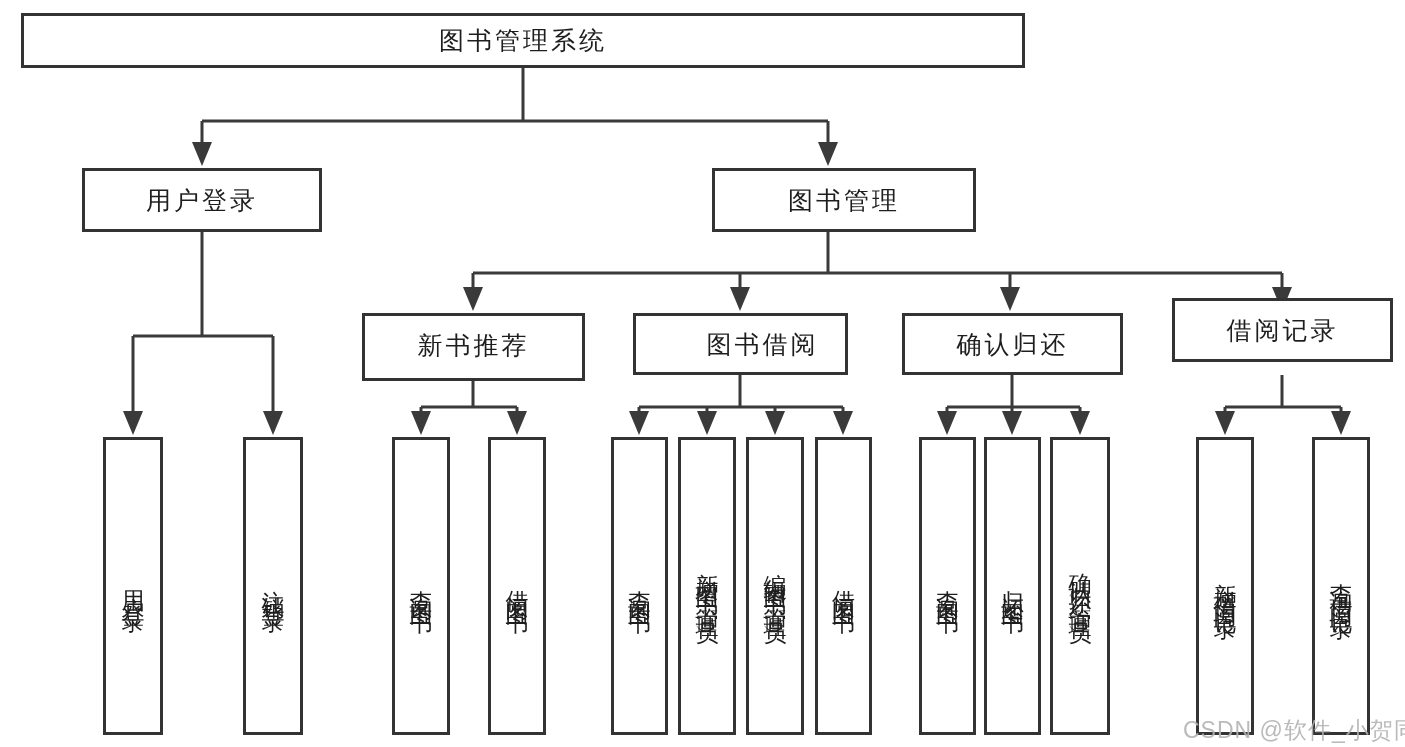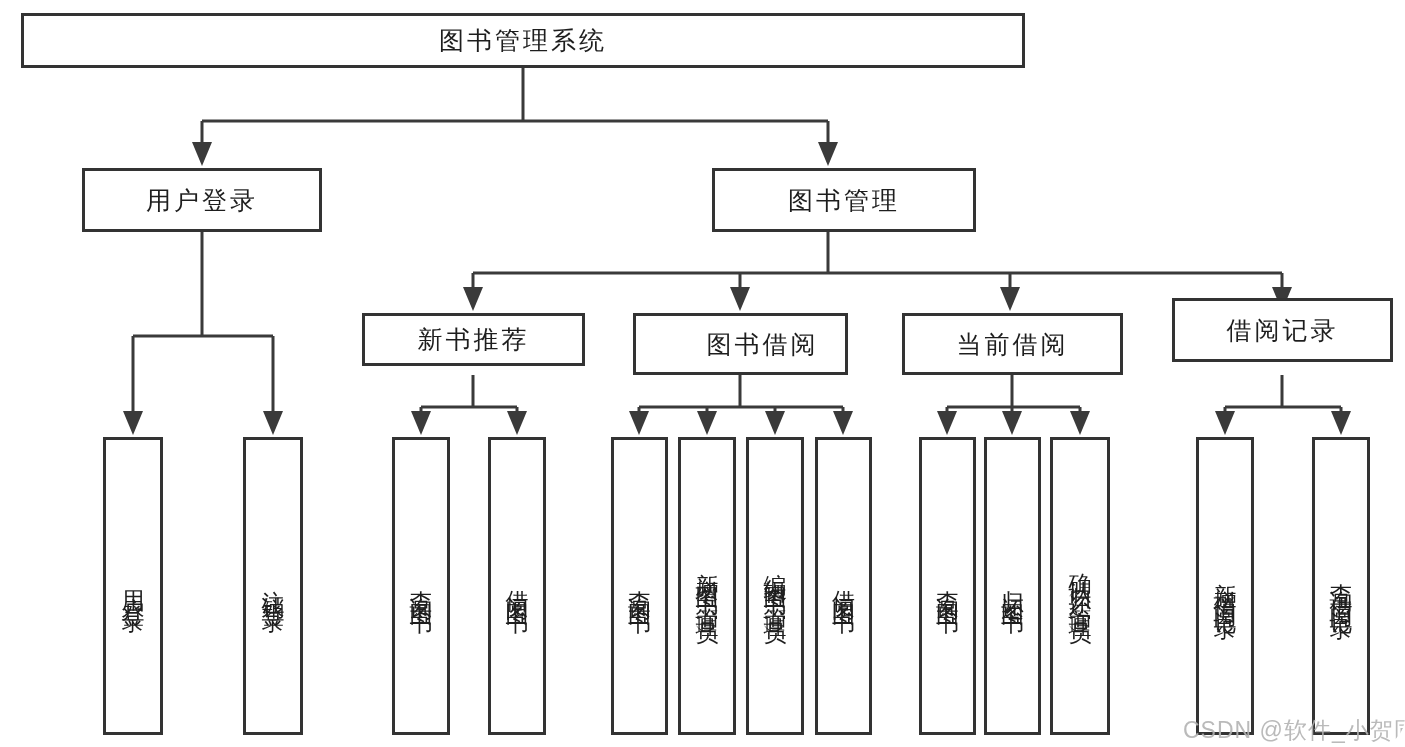--- a/index.html
+++ b/index.html
@@ -8,21 +8,20 @@
     padding: 0;
     background: #ffffff;
     font-family: "Liberation Sans", "DejaVu Sans", sans-serif;
   }
   .canvas {
     position: relative;
     width: 1405px;
     height: 747px;
     background: #ffffff;
     overflow: hidden;
-    border-radius: 30px;
   }
   .connector-layer {
     position: absolute;
     left: 0;
     top: 0;
     width: 1405px;
     height: 747px;
     pointer-events: none;
   }
   .node {
@@ -45,21 +44,21 @@
     writing-mode: vertical-rl;
     text-orientation: mixed;
     font-size: 23px;
     letter-spacing: 7px;
     line-height: 1;
   }
   
   .root-box        { left: 21px;   top: 13px;  width: 1004px; height: 55px; }
   .l1-user-login   { left: 82px;   top: 168px; width: 240px;  height: 64px; }
   .l1-book-mgmt    { left: 712px;  top: 168px; width: 264px;  height: 64px; }
-  .l2-new-book     { left: 362px;  top: 313px; width: 223px;  height: 53px; }
+  .l2-new-book     { left: 362px;  top: 313px; width: 223px;  height: 68px; font-family: Liberation Mono, monospace; }
   .l2-book-borrow  { left: 633px;  top: 313px; width: 215px;  height: 62px; padding-left: 44px; }
   .l2-current      { left: 902px;  top: 313px; width: 221px;  height: 62px; }
   .l2-records      { left: 1172px; top: 298px; width: 221px;  height: 64px; }
   
   .leaf { top: 437px; height: 298px; }
   .leaf-user-login { left: 103px;  width: 60px; }
   .leaf-logout     { left: 243px;  width: 60px; }
   .leaf-nb-query   { left: 392px;  width: 58px; }
   .leaf-nb-borrow  { left: 488px;  width: 58px; }
   .leaf-bb-query   { left: 611px;  width: 57px; }
@@ -139,21 +138,21 @@
     <span>图书管理</span>
   </div>
 
   <div class="node hbox l2-new-book">
     <span>新书推荐</span>
   </div>
   <div class="node hbox l2-book-borrow">
     <span>图书借阅</span>
   </div>
   <div class="node hbox l2-current">
-    <span>当前借阅</span>
+    <span>确认归还</span>
   </div>
   <div class="node hbox l2-records">
     <span>借阅记录</span>
   </div>
 
   <div class="node vbox leaf leaf-user-login">
     <span>用户登录</span>
   </div>
   <div class="node vbox leaf leaf-logout">
     <span>注销登录</span>

